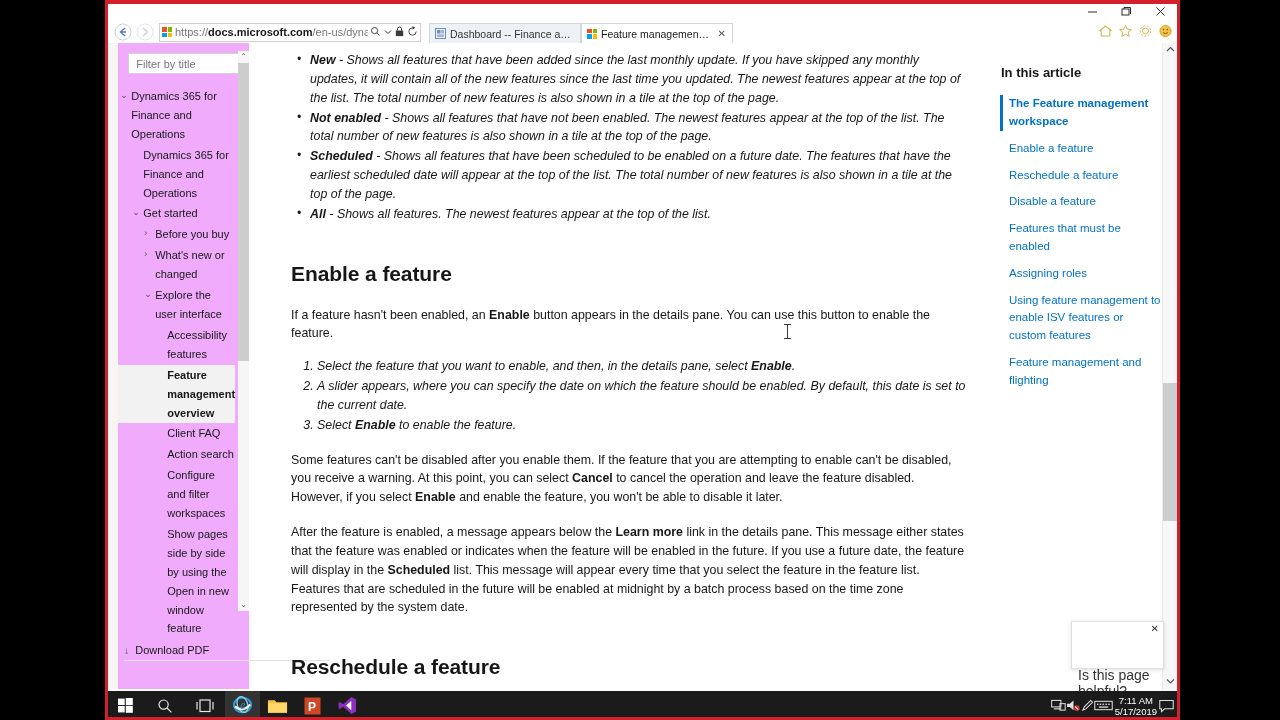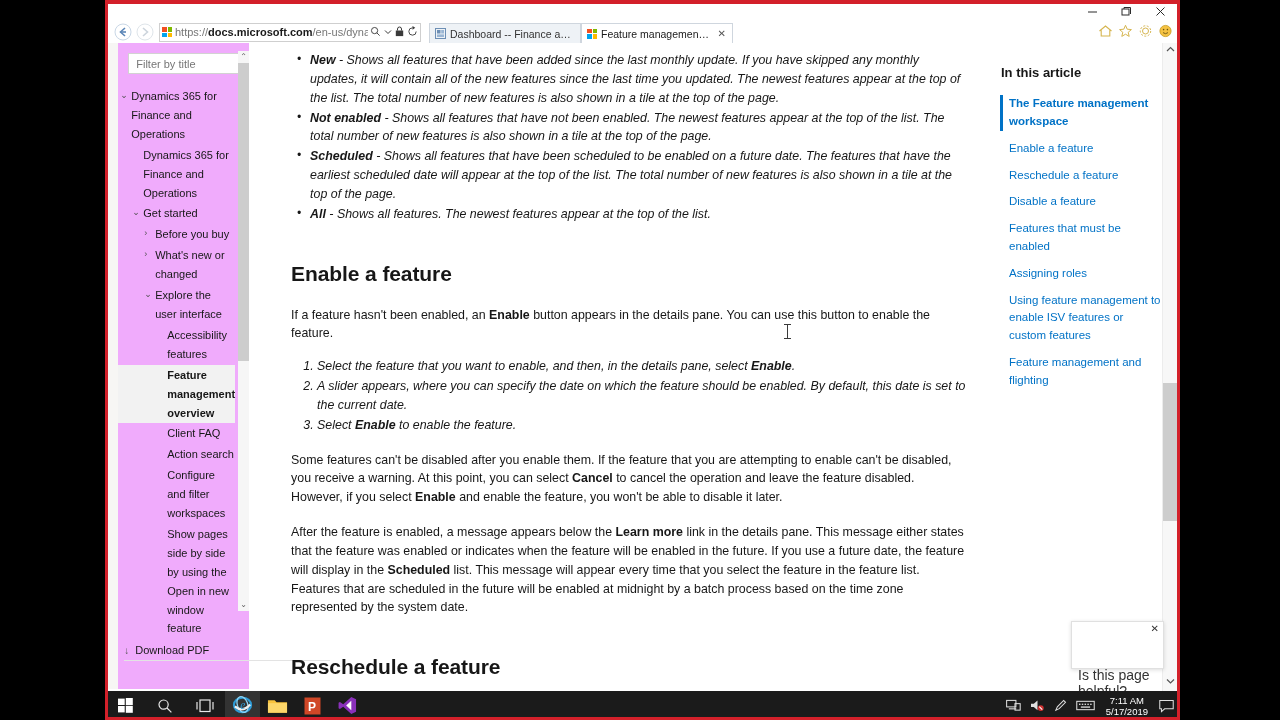--- a/index.html
+++ b/index.html
@@ -336,21 +336,20 @@
     width: 35px; height: 29px;
     display: flex; align-items: center; justify-content: center;
   }
   .tb-app.active { background: #333333; border-bottom: 2px solid #8ac4ef; }
   .tray {
     margin-left: auto;
     display: flex;
     align-items: center;
     height: 29px;
     padding-right: 6px;
-    gap: 9px;
   }
   .tray .ticon2 { color: #e9e9e9; display: flex; align-items: center; }
   .clock {
     color: #ffffff;
     font-size: 9.5px;
     line-height: 11px;
     text-align: center;
     font-family: "Liberation Sans", sans-serif;
     padding: 0 2px;
   }

